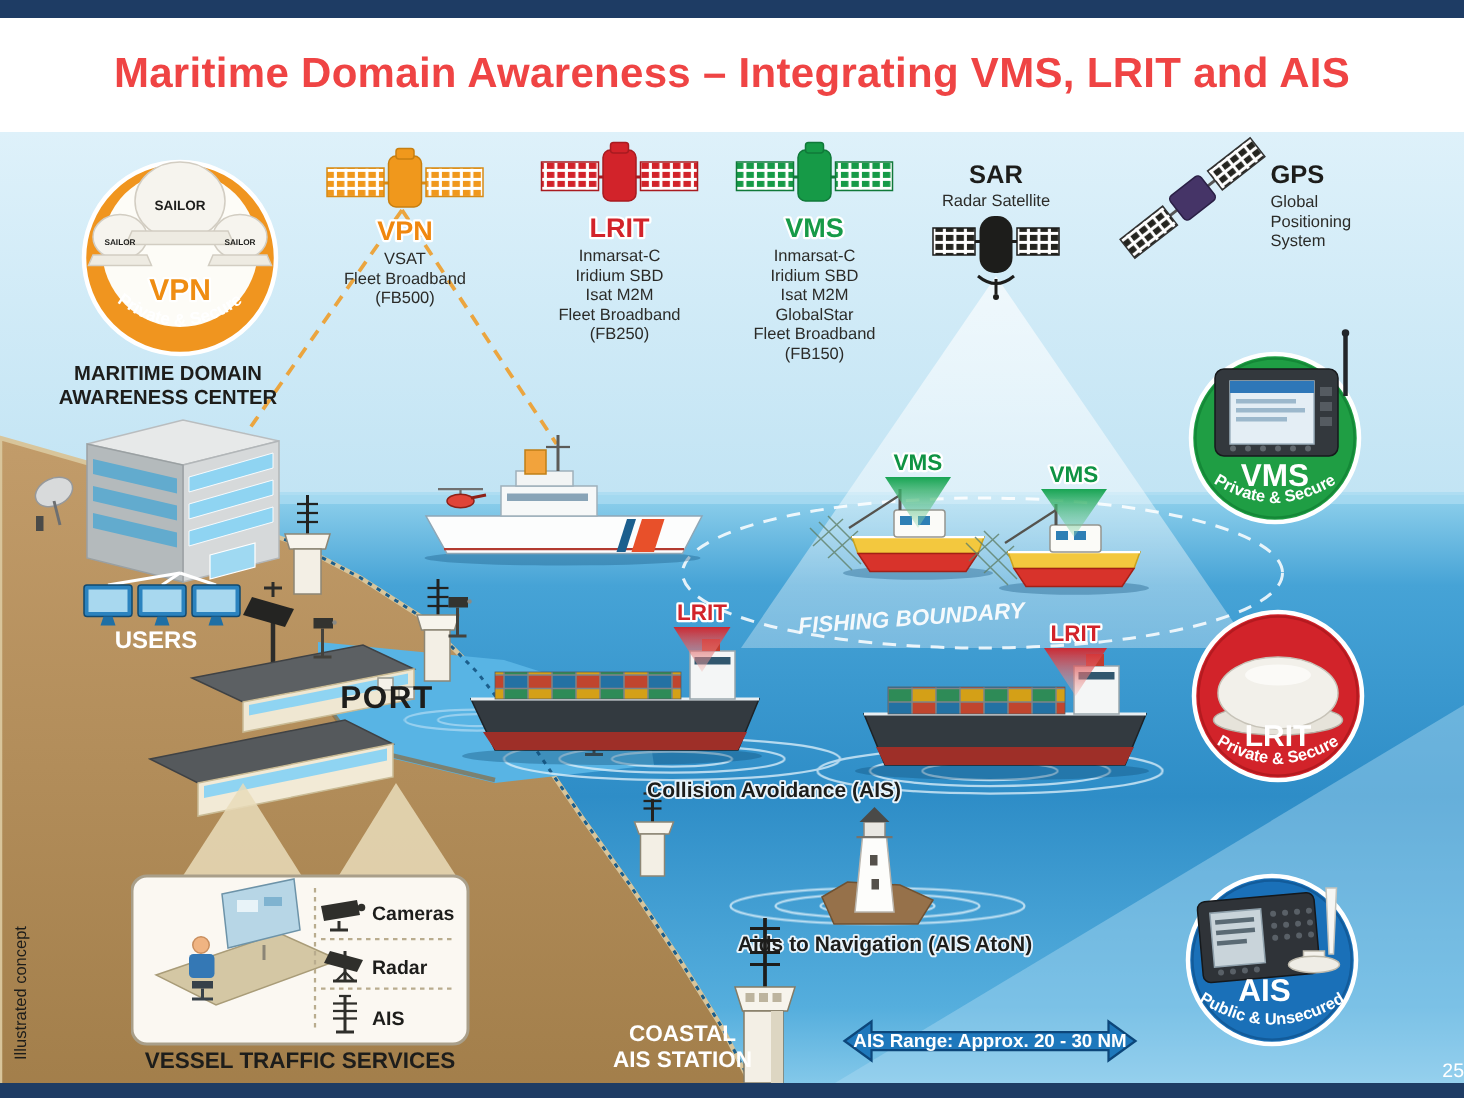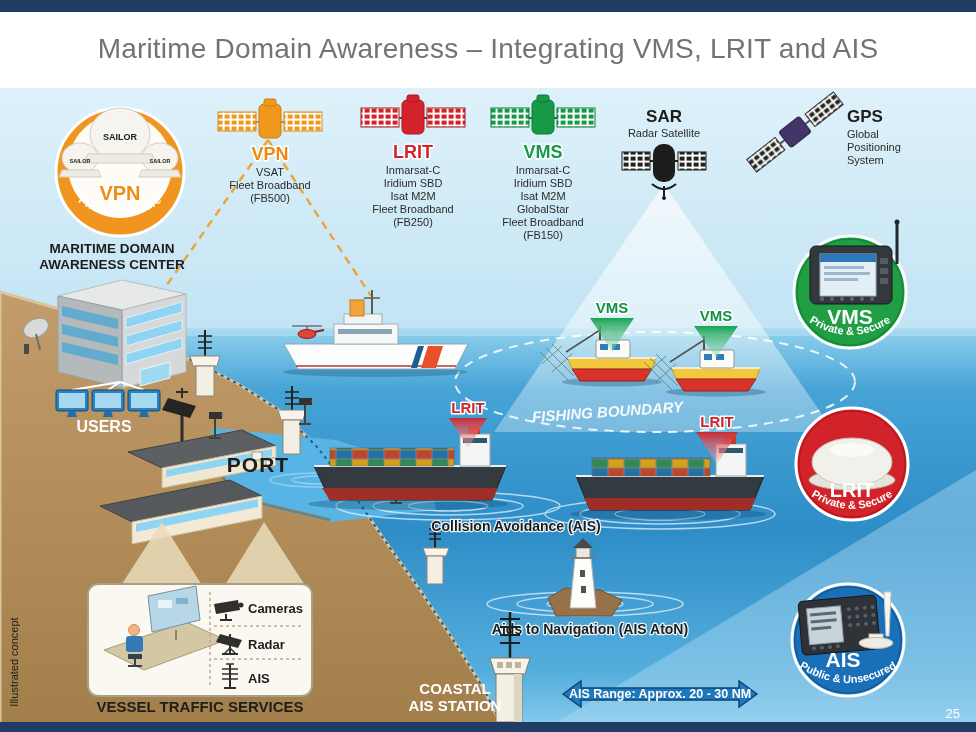--- a/index.html
+++ b/index.html
@@ -1,25 +1,25 @@
 <!DOCTYPE html>
 <html><head>
 <meta charset="utf-8">
 <style>
   html,body{margin:0;padding:0;background:#e8e8e8;}
   #slide{position:relative;width:976px;height:732px;background:#ffffff;overflow:hidden;
          font-family:"Liberation Sans",sans-serif;}
   #topbar{position:absolute;left:0;top:0;width:976px;height:12px;background:#1e3c64;}
   #botbar{position:absolute;left:0;top:722px;width:976px;height:10px;background:#1e3c64;z-index:5;}
   #title{position:absolute;left:0;top:12px;width:976px;height:76px;line-height:74px;
-         text-align:center;font-size:28px;font-weight:normal;color:#737373;letter-spacing:.2px;}
+         text-align:center;font-size:28px;font-weight:bold;color:#ef4444;letter-spacing:.2px;}
   #scene{position:absolute;left:0;top:88px;}
   #watermark{position:absolute;left:14px;top:662px;transform:translate(-50%,-50%) rotate(-90deg);
          white-space:nowrap;font-size:11px;color:#1d1d1b;z-index:4;}
-  #pagenum{position:absolute;right:16px;bottom:11px;font-size:13px;color:#ffffff;z-index:6;}
+  #pagenum{position:absolute;right:0;bottom:11px;font-size:13px;color:#ffffff;z-index:6;}
   .t{font-family:"Liberation Sans",sans-serif;}
   .b{font-weight:bold;}
   .tc{text-anchor:middle;}
   .halo{paint-order:stroke;stroke:#ffffff;stroke-width:3px;stroke-linejoin:round;}
   .halo2{paint-order:stroke;stroke:#e9f4fb;stroke-width:2.5px;stroke-linejoin:round;}
 </style>
 </head>
 <body>
 
 <div id="slide">

